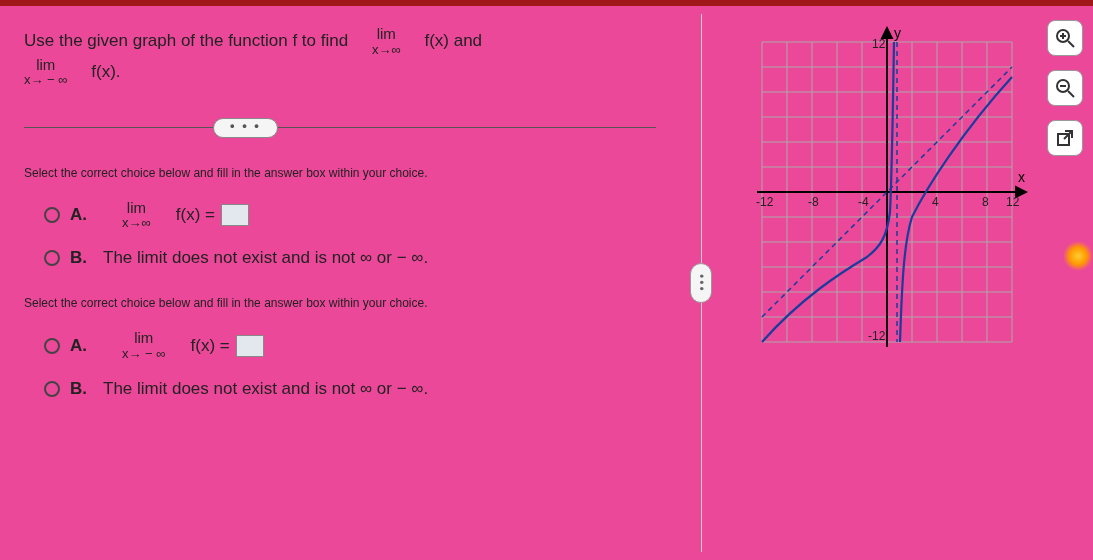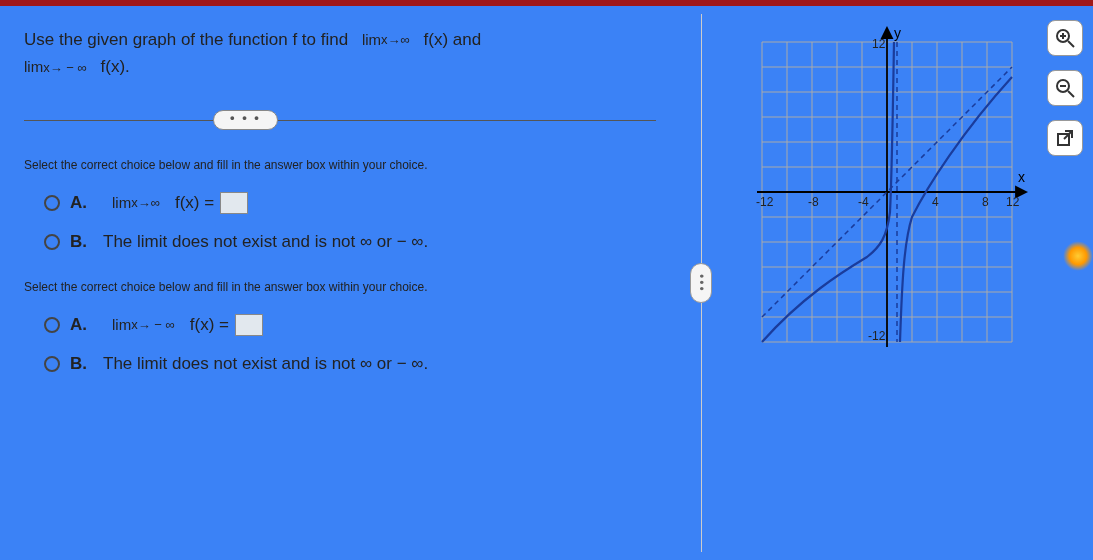--- a/index.html
+++ b/index.html
@@ -14,40 +14,40 @@
   .topbar {
     position: absolute;
     top: 0; left: 0; right: 0;
     height: 6px;
     background: #a01818;
   }
   .main {
     position: absolute;
     top: 6px; left: 0; right: 0; bottom: 0;
     display: flex;
-    background: #3b82f6;
+    background: #ec4899;
     filter: blur(0.3px);
     justify-content: space-between;
   }
   .left-pane {
     flex: 0 0 680px;
     padding: 20px 24px 10px 24px;
     font-size: 17px;
     color: #222;
     position: relative;
   }
   .question-text { line-height: 1.6; }
   .limfrac {
     display: inline-flex;
-    flex-direction: row;
+    flex-direction: column;
     align-items: center;
     vertical-align: middle;
     font-size: 15px;
     line-height: 1.1;
-    margin: 0 9px;
+    margin: 0 19px;
   }
   .limfrac .top { }
   .limfrac .bot { font-size: 13px; }
   .hr-row {
     margin-top: 30px;
     display: flex;
     align-items: center;
   }
   .hr-line {
     flex: 1;

